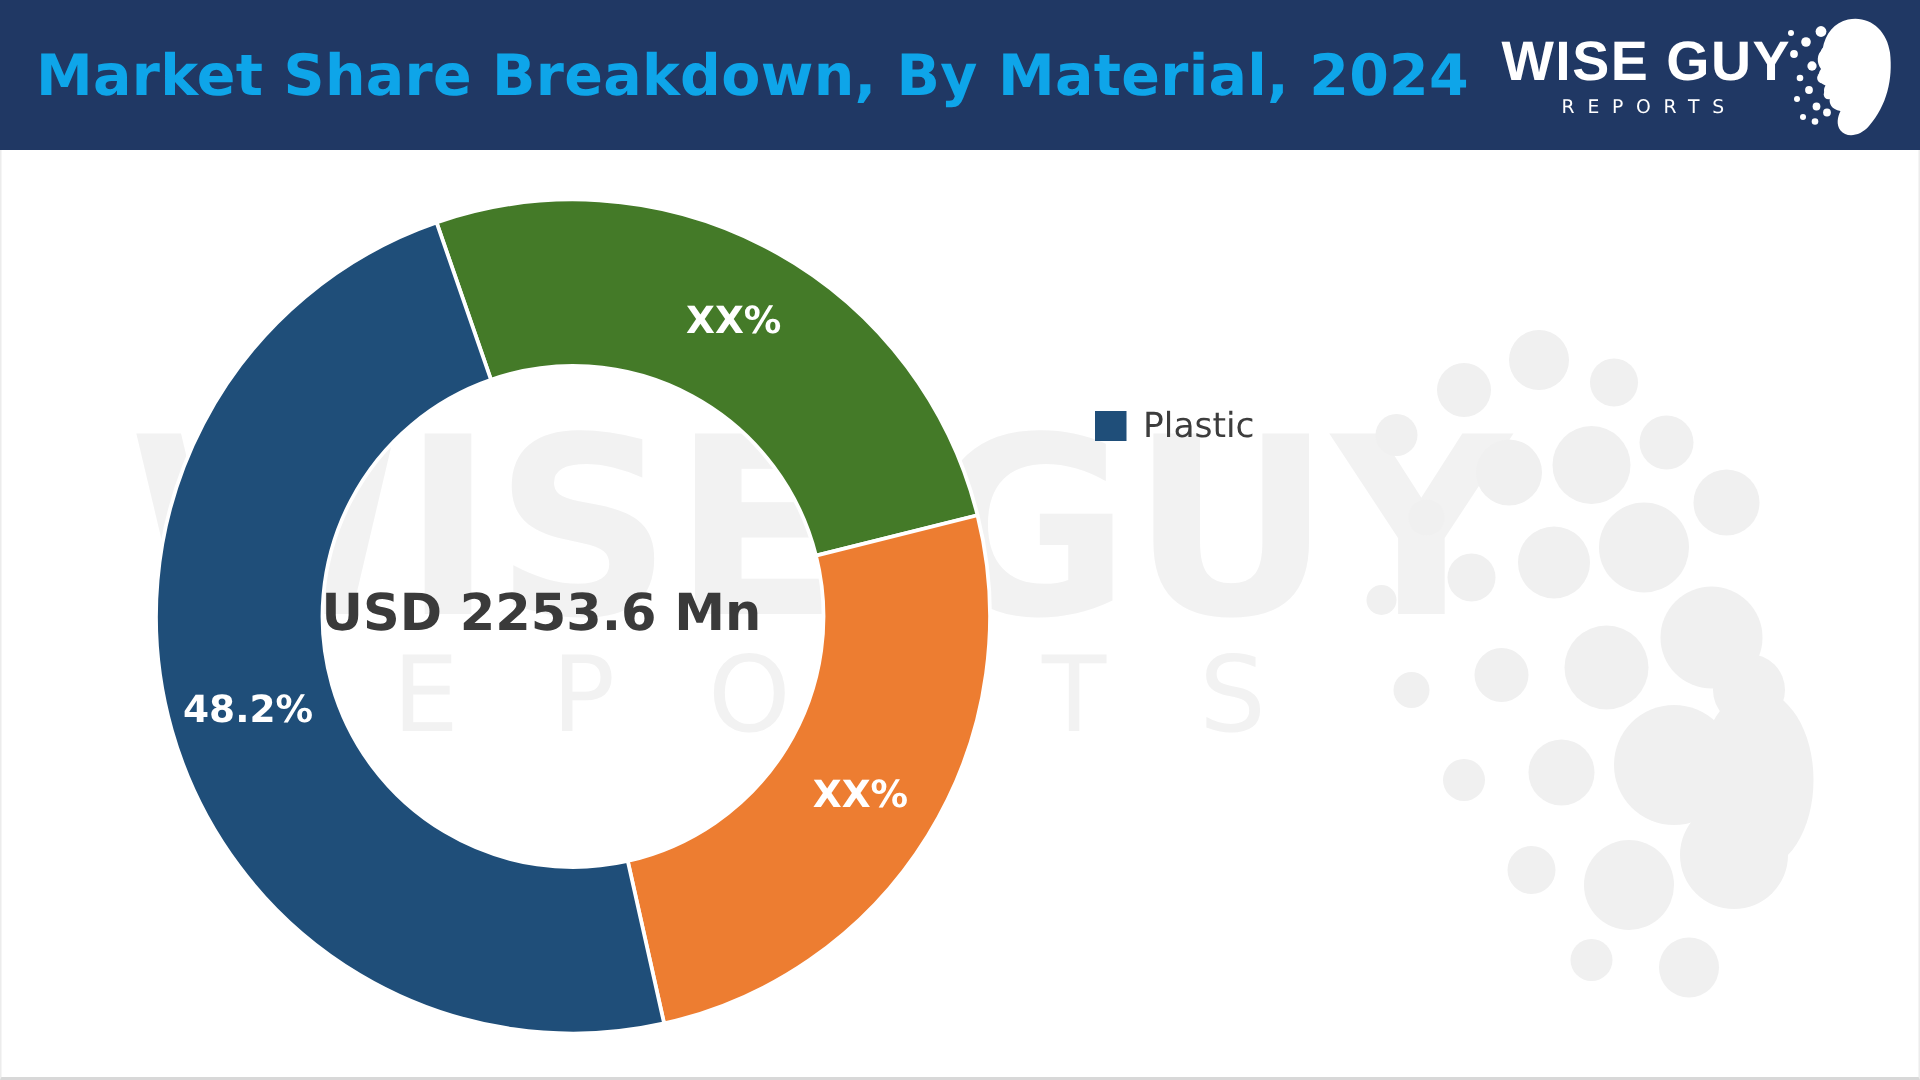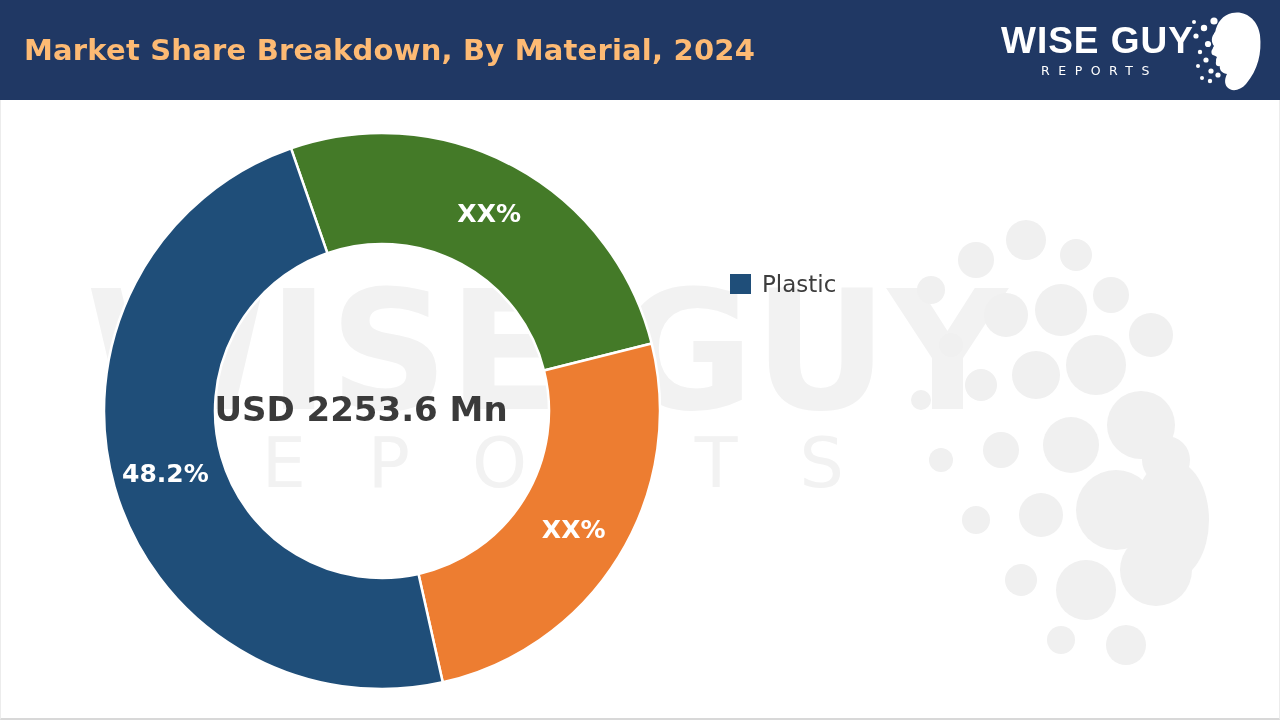--- a/index.html
+++ b/index.html
@@ -8,21 +8,21 @@
     background:#ffffff;
     font-family:"DejaVu Sans","Liberation Sans",sans-serif;
   }
   
   .header{
     position:absolute;top:0;left:0;width:1280px;height:100px;
     background:var(--header-bg,#203864);
     display:flex;align-items:center;justify-content:space-between;
     box-sizing:border-box;padding:0 16px 0 24px;z-index:5;
   }
-  .title{color:#fdba74;font-size:29px;font-weight:bold;letter-spacing:.2px;white-space:nowrap;}
+  .title{color:#0ea5e9;font-size:38px;font-weight:bold;letter-spacing:.2px;white-space:nowrap;}
   .logo{display:flex;align-items:center;gap:0px;}
   .logo-text{text-align:center;color:#ffffff;margin-right:-6px;}
   .logo-line1{font-size:37px;font-weight:600;letter-spacing:1px;line-height:1;font-family:"Liberation Sans",sans-serif;}
   .logo-line2{font-size:12.5px;letter-spacing:8.5px;margin-top:4px;text-indent:4px;}
   
   .content{
     position:absolute;top:100px;left:0;width:1280px;height:620px;
     box-sizing:border-box;background:#ffffff;
     border-left:1px solid #ececec;border-right:1px solid #ececec;
     border-bottom:2px solid var(--border-line,#d8d8d8);

